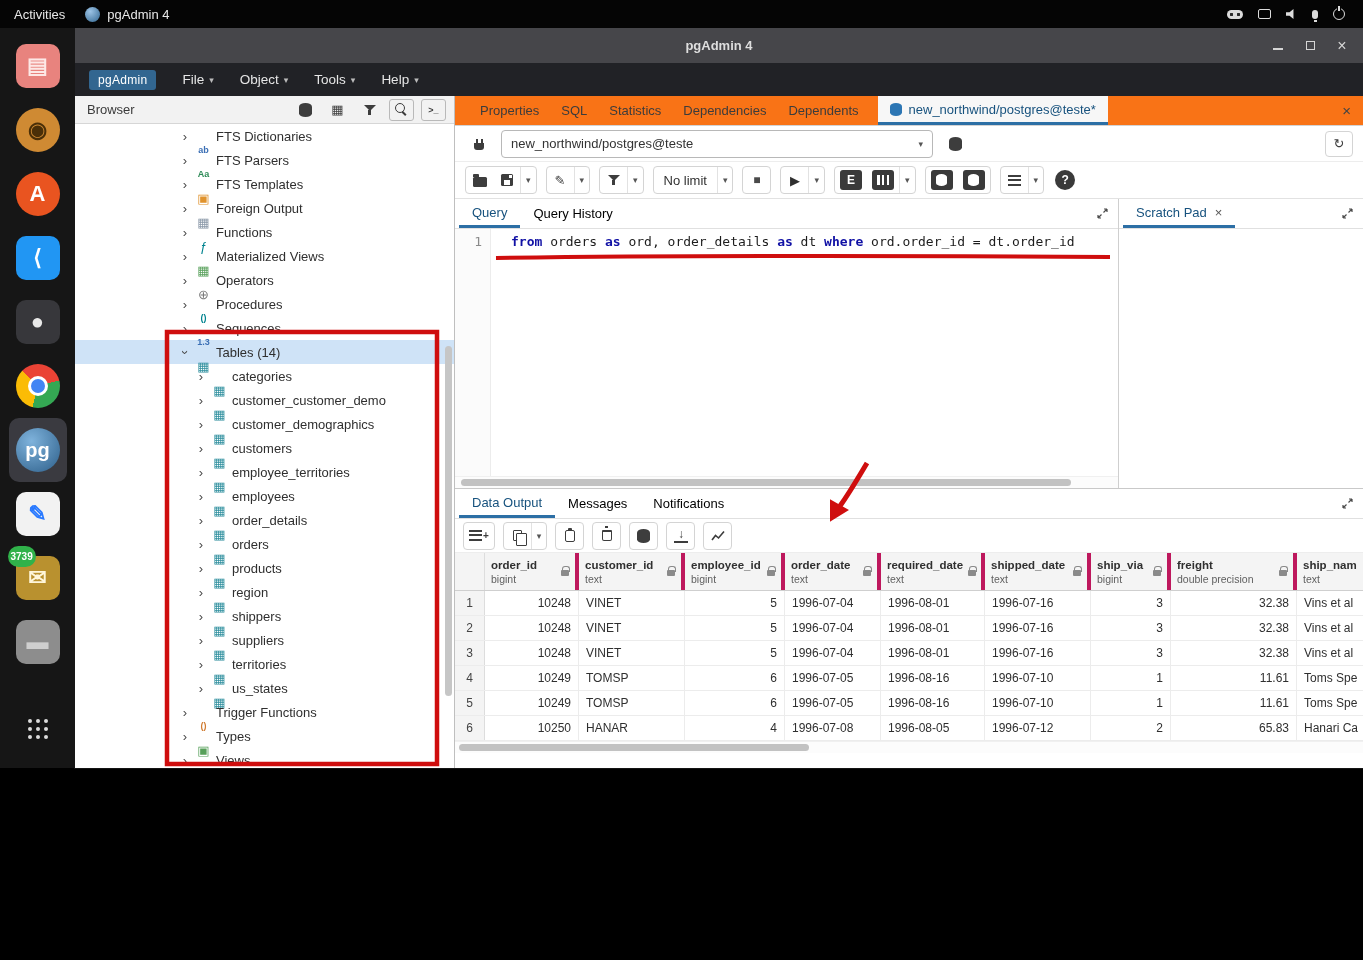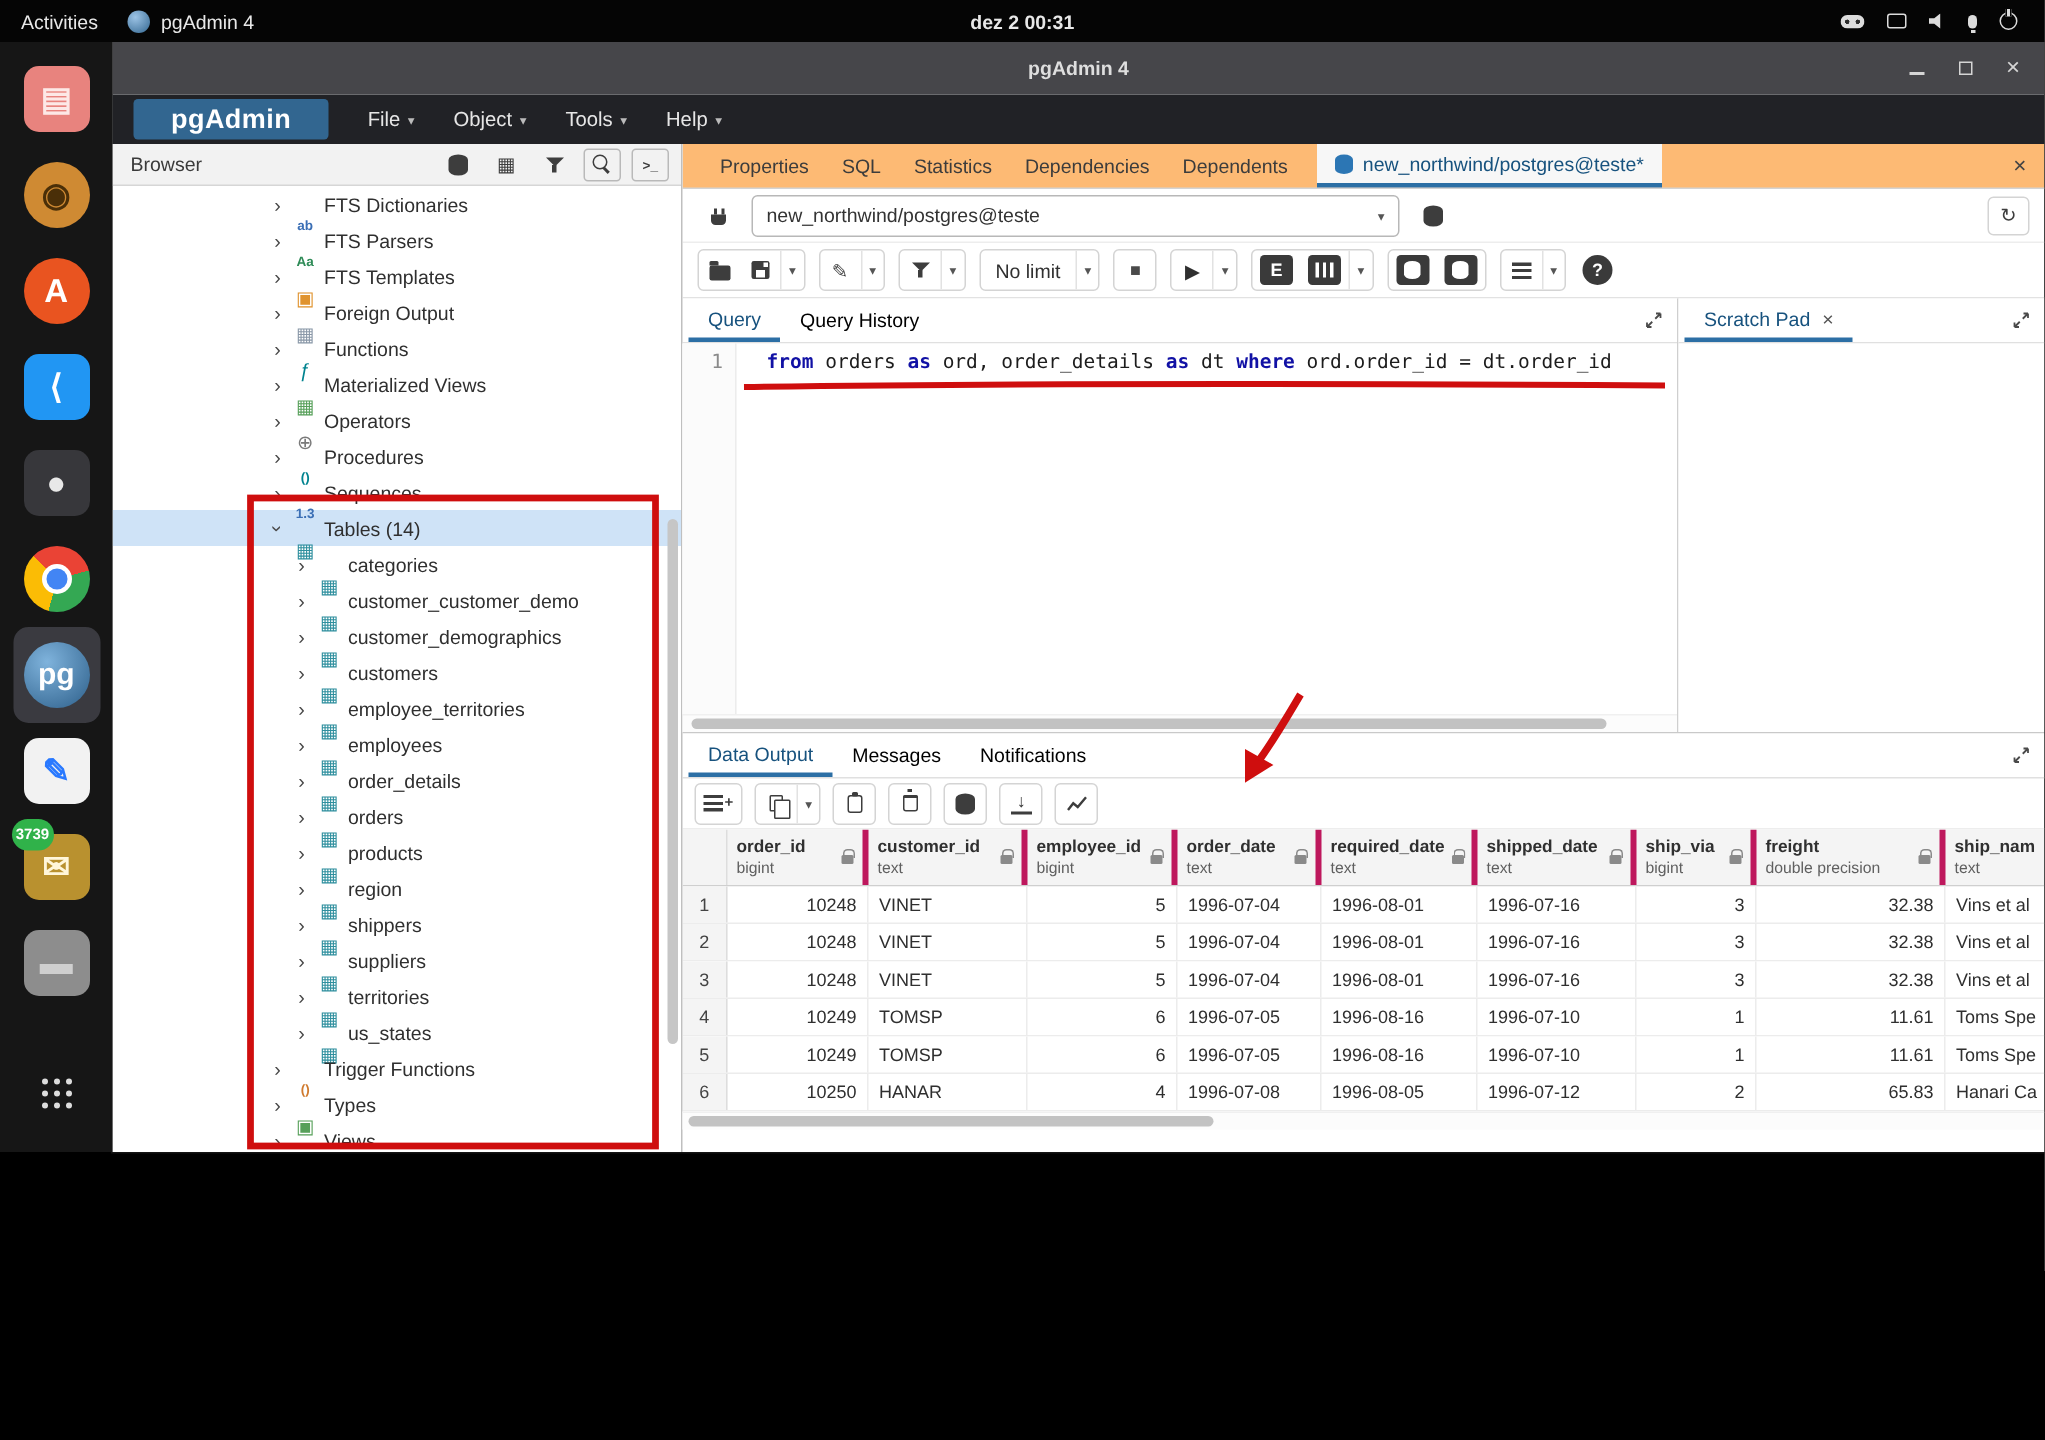--- a/index.html
+++ b/index.html
@@ -63,21 +63,21 @@
             position:relative;flex:none;}
   .titlebar .title{color:#dedede;font-weight:bold;}
   .win-controls{position:absolute;right:10px;top:0;height:100%;display:flex;align-items:center;gap:10px;}
   .wc{width:22px;height:22px;color:#d5d5d5;}
   .wc-min-bar{width:10px;height:2px;background:#d5d5d5;margin-top:7px;}
   .wc-max-box{width:9px;height:9px;border:1.5px solid #d5d5d5;}
   .wc-close-x{font-size:16px;line-height:1;}
 
   .menubar{height:33px;background:#212226;display:flex;align-items:center;gap:26px;
            padding:0 14px;flex:none;}
-  .logo{background:#326690;color:#fff;font-weight:bold;font-size:18px;padding:3px 25px;
+  .logo{background:#326690;color:#fff;font-weight:normal;font-size:12px;padding:3px 9px;
         border-radius:3px;letter-spacing:.3px;}
   .menu-item{color:#e6e6e6;font-size:13.5px;display:flex;align-items:center;gap:5px;}
   .menu-caret{font-size:9px;color:#bbb;}
 
   .content{flex:1;display:flex;min-height:0;}
 
   
   .browser{width:380px;flex:none;border-right:1px solid #bfbfbf;display:flex;
            flex-direction:column;position:relative;background:#fff;}
   .browser-head{height:28px;flex:none;display:flex;align-items:center;gap:7px;
@@ -94,21 +94,21 @@
   .twisty.open{transform:rotate(90deg);}
   .titem-icon{width:15px;height:15px;display:flex;align-items:center;justify-content:center;
               font-size:13px;flex:none;line-height:1;margin-top:28px;}
   .titem-icon.txt{font-size:9px;font-weight:bold;}
   .tlabel{font-size:13px;color:#2f2f2f;}
   .tree-scrollthumb{position:absolute;right:2px;top:250px;width:7px;height:350px;
                     background:#c6c6c6;border-radius:4px;}
 
   
   .main{flex:1;display:flex;flex-direction:column;min-width:0;}
-  .maintabs{height:30px;flex:none;display:flex;align-items:stretch;background:#fdba74;
+  .maintabs{height:30px;flex:none;display:flex;align-items:stretch;background:#f97316;
             border-bottom:1px solid #d3d3d3;padding-left:14px;}
   .mtab{display:flex;align-items:center;padding:0 11px;color:#3c3c3c;}
   .mtab-active{display:flex;align-items:center;gap:7px;padding:0 12px;margin-left:8px;
                background:#f7f7f7;border-bottom:3px solid #2c6fa5;color:#17527e;}
   .tabbar-close{margin-left:auto;align-self:center;padding:0 12px;color:#444;font-size:15px;}
 
   .connrow{height:36px;flex:none;display:flex;align-items:center;gap:8px;padding:0 10px;
            border-bottom:1px solid #ededed;}
   .connbtn{width:28px;height:26px;}
   .combo{width:432px;height:28px;border:1px solid #b8b8b8;border-radius:4px;display:flex;
@@ -230,21 +230,20 @@
 <div class="screen">
 
   <div class="topbar">
     <div class="tb-left">
       <span>Activities</span>
       <span class="tb-app">
         <span class="tb-appicon"></span>
         <span>pgAdmin 4</span>
       </span>
     </div>
-    <div class="tb-clock">dez 2  00:31</div>
     <div class="tb-right" id="status-icons">
         <span class="si si-game-controller-icon"></span>
         <span class="si si-screen-cast-icon"></span>
         <span class="si si-volume-icon"></span>
         <span class="si si-microphone-muted-icon"></span>
         <span class="si si-power-icon"></span>
       </div>
   </div>
 
   <div class="dock">

